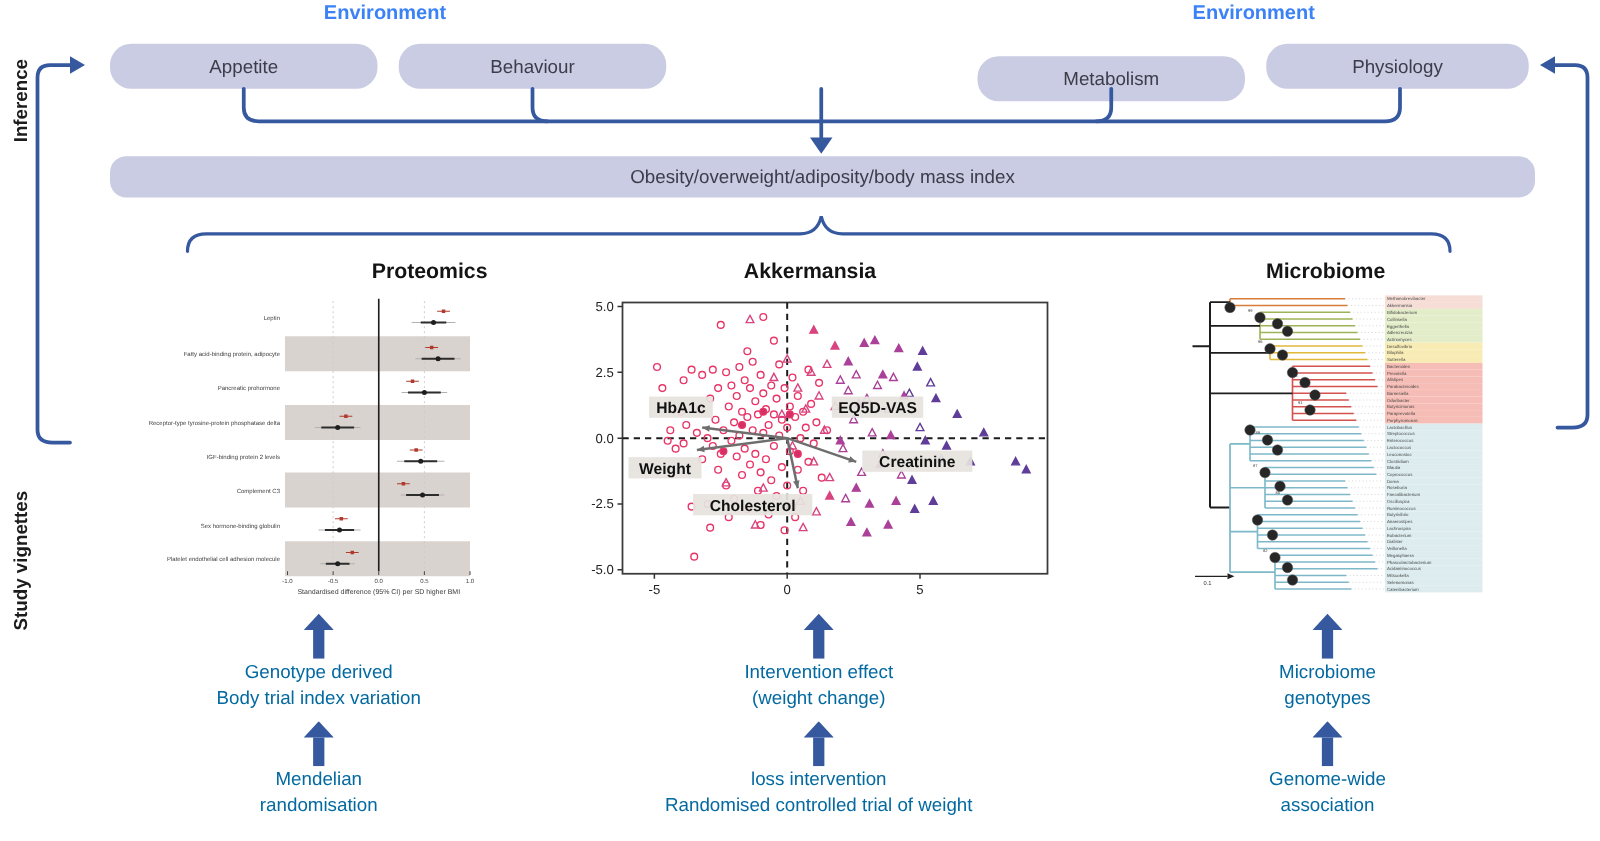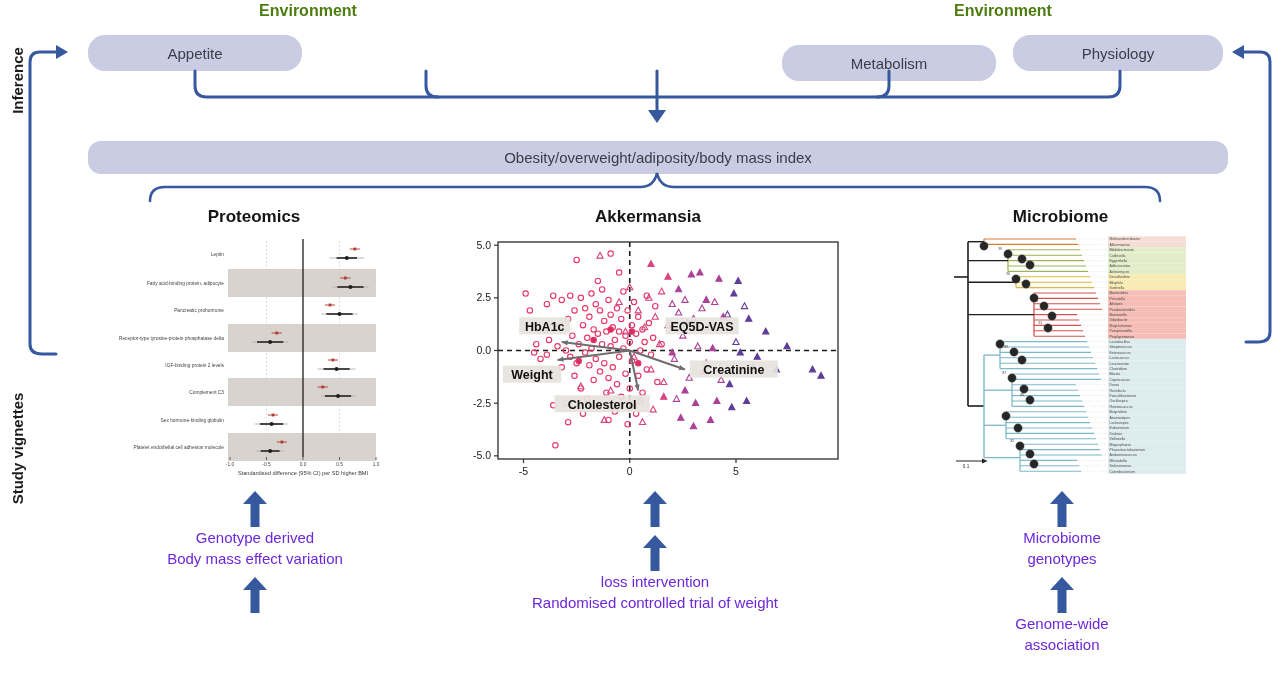--- a/index.html
+++ b/index.html
@@ -1,43 +1,44 @@
 <!DOCTYPE html>
 <html><head>
 <meta charset="utf-8">
 <style>
   html,body{margin:0;padding:0;background:#fff;}
   #page{position:relative;width:1280px;height:673px;background:#fff;overflow:hidden;
         font-family:"Liberation Sans",sans-serif;}
   .abs{position:absolute;}
-  .env-label{font-weight:bold;font-size:16px;color:#4d7c0f;text-align:center;}
+  .env-label{font-weight:bold;font-size:16px;color:#3b82f6;text-align:center;}
   .side-label{font-weight:bold;font-size:15px;color:#1c1c1c;white-space:nowrap;
               transform:rotate(-90deg);transform-origin:center;}
   .factor-box{background:#c9cce2;border-radius:17px;height:36px;display:flex;
               align-items:center;justify-content:center;font-size:15px;color:#3c3c4a;}
   .outcome-box{background:#c9cce2;border-radius:13px;height:33px;display:flex;
-               align-items:center;justify-content:center;font-size:15px;color:#3c3c4a;margin-top:16px;}
+               align-items:center;justify-content:center;font-size:15px;color:#3c3c4a;}
   .panel-title{font-weight:bold;font-size:17px;color:#141414;text-align:center;}
   .caption-col{display:flex;flex-direction:column;align-items:center;}
-  .cap-text{font-size:15px;line-height:21px;color:#6d28d9;text-align:center;}
+  .cap-text{font-size:15px;line-height:21px;color:#0369a1;text-align:center;}
   .cap-gap{height:8px;}
   svg text{font-family:"Liberation Sans",sans-serif;}
 </style>
 </head>
 <body>
 
 <div id="page">
 
   <div class="abs env-label" style="left:188px;top:2px;width:240px;">Environment</div>
   <div class="abs env-label" style="left:883px;top:2px;width:240px;">Environment</div>
 
   <div class="abs side-label" style="left:-38px;top:72px;width:110px;text-align:center;">Inference</div>
   <div class="abs side-label" style="left:-58px;top:440px;width:150px;text-align:center;">Study vignettes</div>
 
   <div class="abs factor-box" style="left:88px;top:35px;width:214px;">Appetite</div>
+  <div class="abs factor-box" style="left:319px;top:35px;width:214px;">Behaviour</div>
   <div class="abs factor-box" style="left:782px;top:45px;width:214px;">Metabolism</div>
   <div class="abs factor-box" style="left:1013px;top:35px;width:210px;">Physiology</div>
 
   <div class="abs outcome-box" style="left:88px;top:125px;width:1140px;">Obesity/overweight/adiposity/body mass index</div>
 
   <svg class="abs" id="connector-overlay" width="1280" height="673" style="left:0;top:0;pointer-events:none;">
     <g stroke="#35589E" stroke-width="3" fill="none" stroke-linecap="round">
       <path d="M195,71 L195,86 Q195,97 207,97 L1108,97 Q1120,97 1120,86 L1120,71"></path>
       <path d="M426,71 L426,86 Q426,97 438,97"></path>
       <path d="M889,71 L889,86 Q889,97 877,97"></path>
@@ -50,21 +51,21 @@
     <g fill="#35589E" stroke="none">
       <polygon points="657,123 648,110 666,110"></polygon>
       <polygon points="68,52 56,45 56,59"></polygon>
       <polygon points="1232,52 1244,45 1244,59"></polygon>
     </g>
     <g stroke="#35589E" stroke-width="2.6" fill="none" stroke-linecap="round">
       <path d="M150,201 Q150,187 165,187 L640,187 Q654,187 657,173 Q660,187 674,187 L1145,187 Q1160,187 1160,201"></path>
     </g>
   </svg>
 
-  <div class="abs panel-title" style="left:118px;top:207px;width:272px;">Proteomics</div>
+  <div class="abs panel-title" style="left:118px;top:207px;width:272px;text-align:right;">Proteomics</div>
   <div class="abs panel-title" style="left:478px;top:207px;width:340px;">Akkermansia</div>
   <div class="abs panel-title" style="left:938px;top:207px;width:245px;">Microbiome</div>
 
   <svg class="abs" id="forest-svg" width="272" height="252" viewBox="0 0 272 252" style="left:118px;top:233px;">
       <rect x="110" y="36" width="148" height="28" fill="#d8d3cf"></rect>
       <rect x="110" y="91" width="148" height="28" fill="#d8d3cf"></rect>
       <rect x="110" y="145" width="148" height="28" fill="#d8d3cf"></rect>
       <rect x="110" y="200" width="148" height="28" fill="#d8d3cf"></rect>
       <line x1="148.5" y1="8" x2="148.5" y2="222" stroke="#cfcac6" stroke-width="0.8" stroke-dasharray="1.5,2.5"></line>
       <line x1="221.5" y1="8" x2="221.5" y2="222" stroke="#cfcac6" stroke-width="0.8" stroke-dasharray="1.5,2.5"></line>
@@ -574,34 +575,42 @@
       <text x="28" y="236" text-anchor="middle" font-size="4.6" fill="#333">0.1</text>
     </svg>
 
   <div class="abs caption-col" style="left:95px;top:491px;width:320px;">
     <svg width="24" height="36" viewBox="0 0 24 36">
       <polygon points="12,0 24,13 0,13" fill="#35589E"></polygon>
         <rect x="7.5" y="13" width="9" height="23" fill="#35589E"></rect>
     </svg>
     <div class="cap-text">
       <div>Genotype derived</div>
-      <div>Body mass effect variation</div>
+      <div>Body trial index variation</div>
     </div>
     <div class="cap-gap"></div>
     <svg width="24" height="36" viewBox="0 0 24 36">
       <polygon points="12,0 24,13 0,13" fill="#35589E"></polygon>
         <rect x="7.5" y="13" width="9" height="23" fill="#35589E"></rect>
     </svg>
+    <div class="cap-text">
+      <div>Mendelian</div>
+      <div>randomisation</div>
+    </div>
   </div>
 
   <div class="abs caption-col" style="left:495px;top:491px;width:320px;">
     <svg width="24" height="36" viewBox="0 0 24 36">
       <polygon points="12,0 24,13 0,13" fill="#35589E"></polygon>
         <rect x="7.5" y="13" width="9" height="23" fill="#35589E"></rect>
     </svg>
+    <div class="cap-text">
+      <div>Intervention effect</div>
+      <div>(weight change)</div>
+    </div>
     <div class="cap-gap"></div>
     <svg width="24" height="36" viewBox="0 0 24 36">
       <polygon points="12,0 24,13 0,13" fill="#35589E"></polygon>
         <rect x="7.5" y="13" width="9" height="23" fill="#35589E"></rect>
     </svg>
     <div class="cap-text">
       <div>loss intervention</div>
       <div>Randomised controlled trial of weight</div>
     </div>
   </div>

